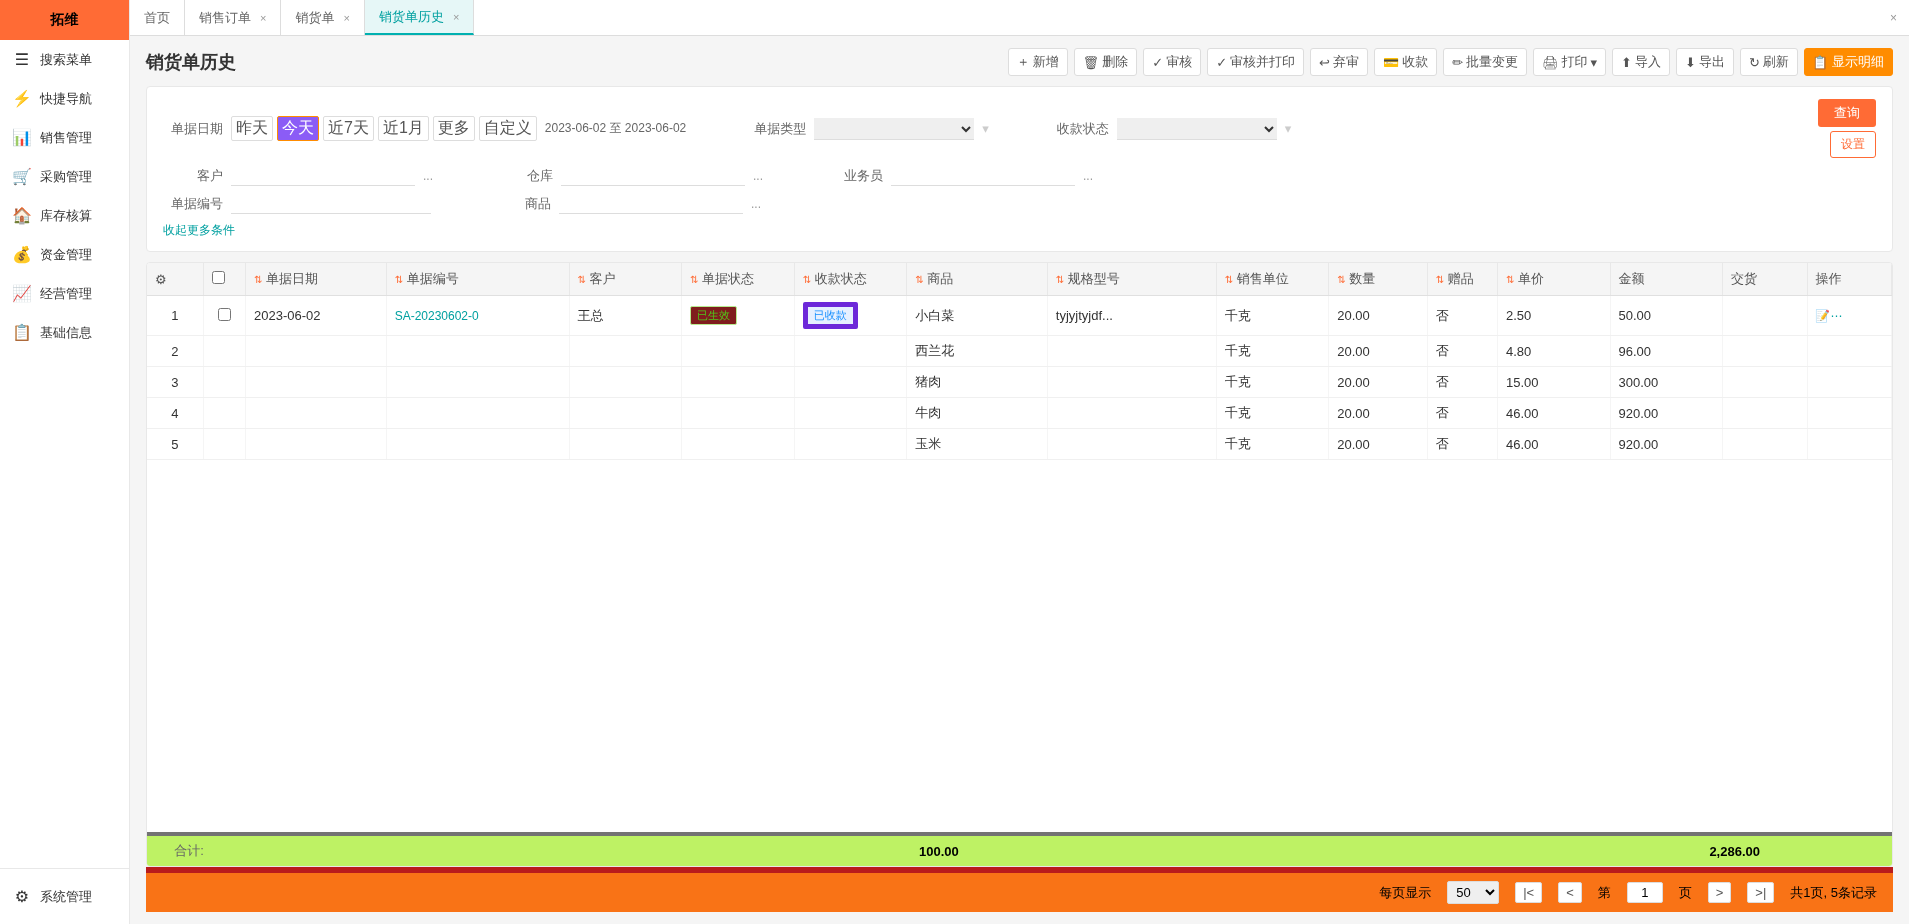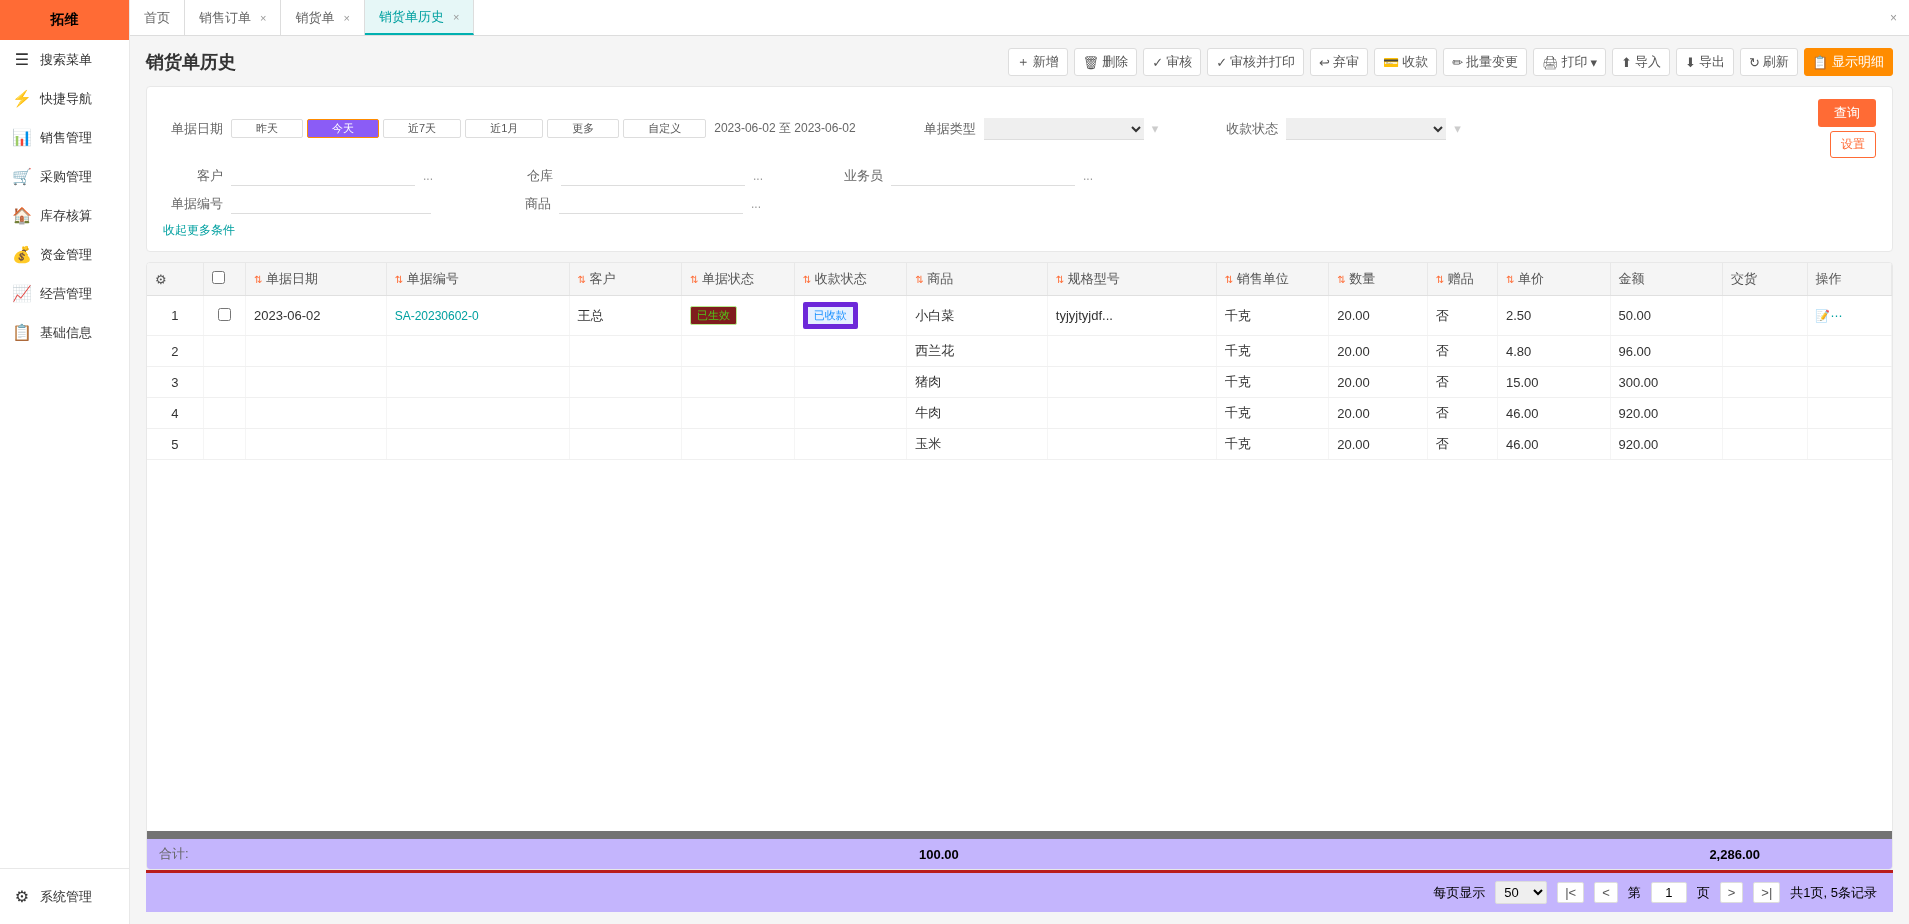--- a/index.html
+++ b/index.html
@@ -150,26 +150,26 @@
       display: flex;
       align-items: center;
       gap: 8px;
     }
     .date-quick {
       display: flex;
       align-items: center;
       gap: 4px;
     }
     .date-btn {
-      padding: 1px 24px;
+      padding: 1px 4px;
       border: 1px solid #ddd;
       border-radius: 2px;
       cursor: pointer;
       color: #555;
-      font-size: 11px;
+      font-size: 16px;
       background: #fff;
     }
     .date-btn.active { background: #8b5cf6; color: #fff; border-color: #ff8c00; }
     .date-range { color: #666; font-size: 12px; }
     .filter-select {
       border: none;
       border-bottom: 1px solid #ddd;
       min-width: 160px;
       padding: 2px 4px;
       outline: none;
@@ -226,39 +226,40 @@
       display: inline-block;
       padding: 1px 6px;
       border-radius: 2px;
       font-size: 11px;
     }
     .badge-green { background: #7f1d1d; color: #52c41a; border: 1px solid #b7eb8f; }
     .badge-blue { background: #e6f0ff; color: #1890ff; border: 5px solid #6d28d9; }
 
     
     .table-footer {
-      background: #c4b5fd;
-      border-top: 8px solid #737373;
+      background: #bef264;
+      border-top: 4px solid #737373;
       padding: 6px 12px;
       display: flex;
       align-items: center;
       flex-shrink: 0;
+      text-align: center;
     }
     .footer-label { color: #666; min-width: 60px; }
     .footer-value { font-weight: bold; }
 
     
     .pagination {
       display: flex;
       align-items: center;
       justify-content: flex-end;
       padding: 8px 16px;
-      background: #c4b5fd;
-      border-top: 3px solid #b91c1c;
-      gap: 10px;
+      background: #f97316;
+      border-top: 6px solid #b91c1c;
+      gap: 16px;
       flex-shrink: 0;
     }
     .page-btn {
       padding: 2px 7px;
       border: 1px solid #ddd;
       border-radius: 2px;
       cursor: pointer;
       color: #555;
       background: #fff;
     }

